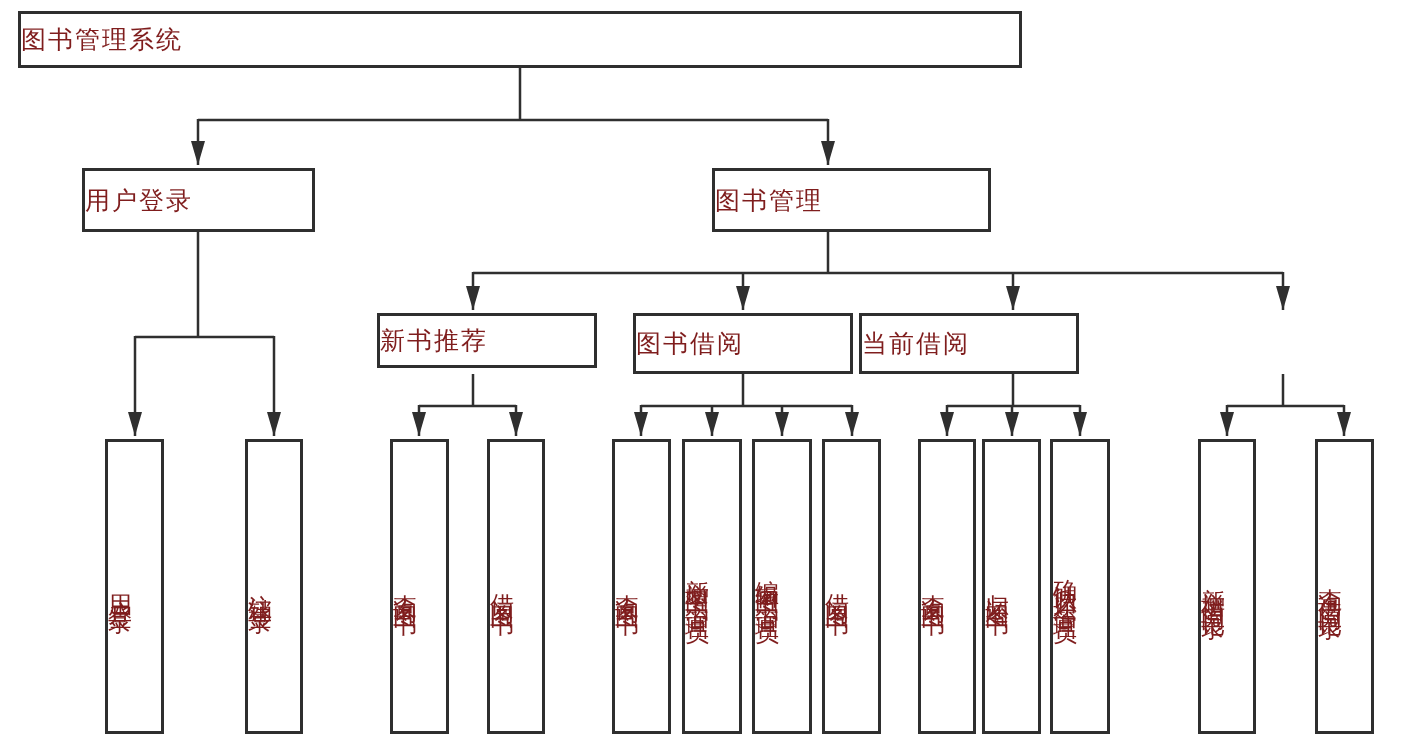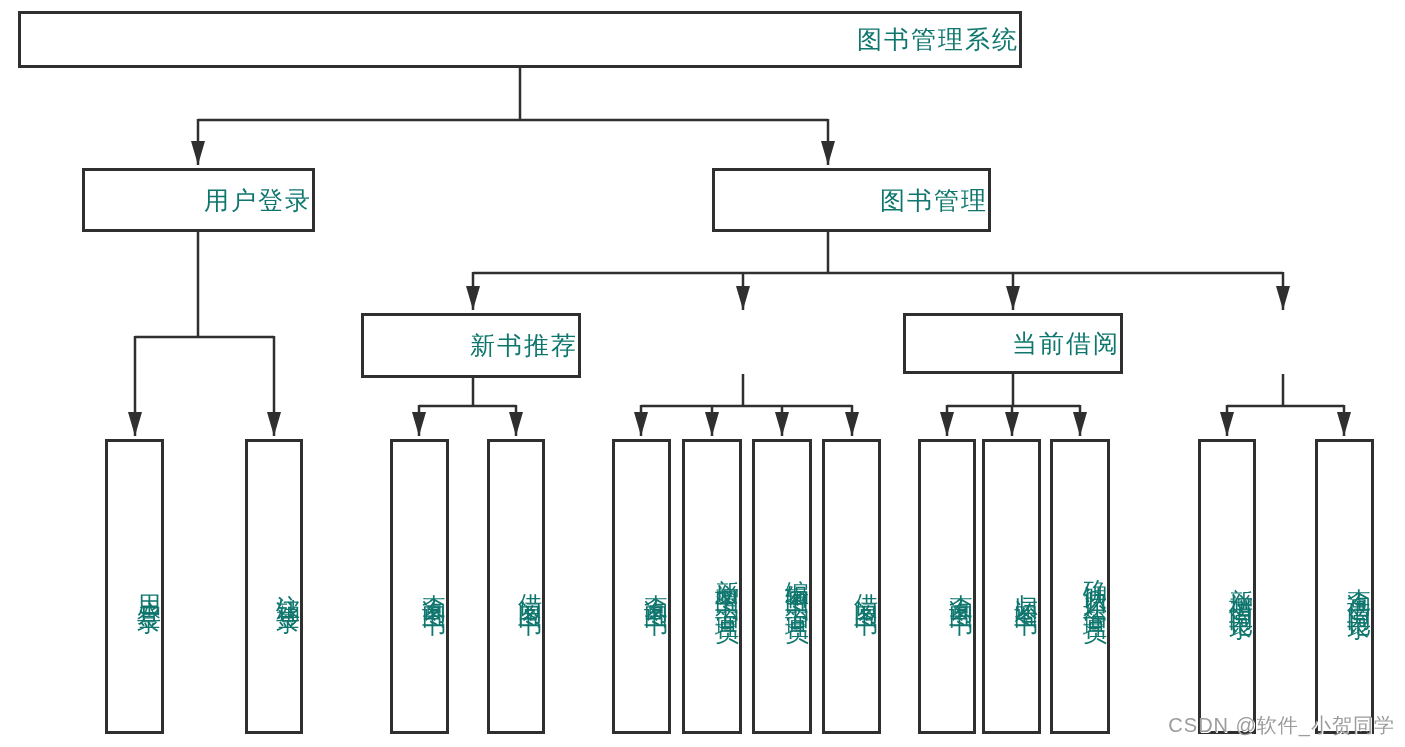--- a/index.html
+++ b/index.html
@@ -16,23 +16,22 @@
     left: 0; top: 0;
     width: 1405px; height: 747px;
   }
   .hbox, .vbox {
     position: absolute;
     box-sizing: border-box;
     border: 3px solid #2f2f2f;
     background: #ffffff;
     display: flex;
     align-items: center;
-    justify-content: flex-end;
-    color: #0f766e;
-    padding-left: 48px;
+    justify-content: flex-start;
+    color: #7f1d1d;
   }
   .hbox span {
     font-size: 25px;
     letter-spacing: 2px;
     white-space: nowrap;
   }
   .vbox span {
     writing-mode: vertical-rl;
     font-size: 24px;
     letter-spacing: 6px;
@@ -104,24 +103,27 @@
     <span>图书管理系统</span>
   </div>
 
   <div class="hbox" style="left:82px; top:168px; width:233px; height:64px">
     <span>用户登录</span>
   </div>
   <div class="hbox" style="left:712px; top:168px; width:279px; height:64px">
     <span>图书管理</span>
   </div>
 
-  <div class="hbox" style="left:361px; top:313px; width:220px; height:65px">
+  <div class="hbox" style="left:377px; top:313px; width:220px; height:55px">
     <span>新书推荐</span>
   </div>
-  <div class="hbox" style="left:903px; top:313px; width:220px; height:61px">
+  <div class="hbox" style="left:633px; top:313px; width:220px; height:61px">
+    <span>图书借阅</span>
+  </div>
+  <div class="hbox" style="left:859px; top:313px; width:220px; height:61px">
     <span>当前借阅</span>
   </div>
 
   <div class="vbox" style="left:105px; top:439px; width:59px; height:295px">
     <span>用户登录</span>
   </div>
   <div class="vbox" style="left:245px; top:439px; width:58px; height:295px">
     <span>注销登录</span>
   </div>
 
@@ -155,15 +157,14 @@
     <span>确认归还（管理员）</span>
   </div>
 
   <div class="vbox" style="left:1198px; top:439px; width:58px; height:295px">
     <span>新增借阅记录</span>
   </div>
   <div class="vbox" style="left:1315px; top:439px; width:59px; height:295px">
     <span>查询借阅记录</span>
   </div>
 
-  <div class="watermark">CSDN @软件_小贺同学</div>
 
 </div>
 
 </body></html>

